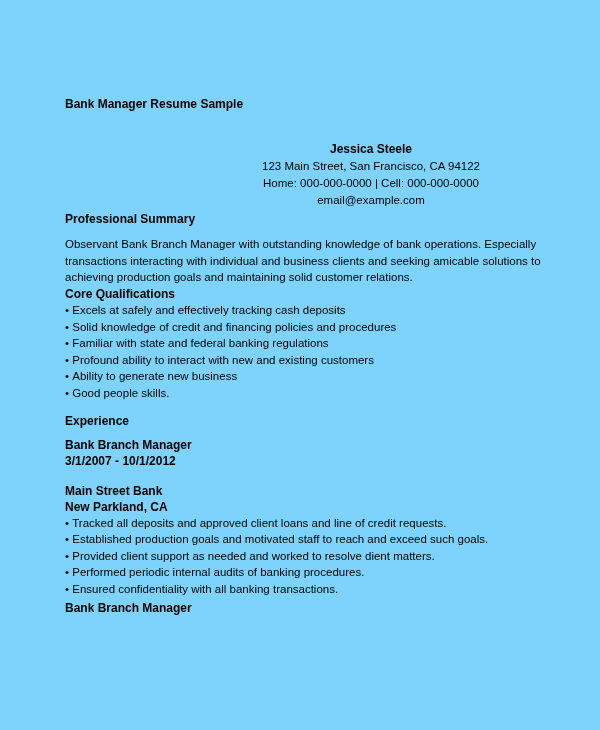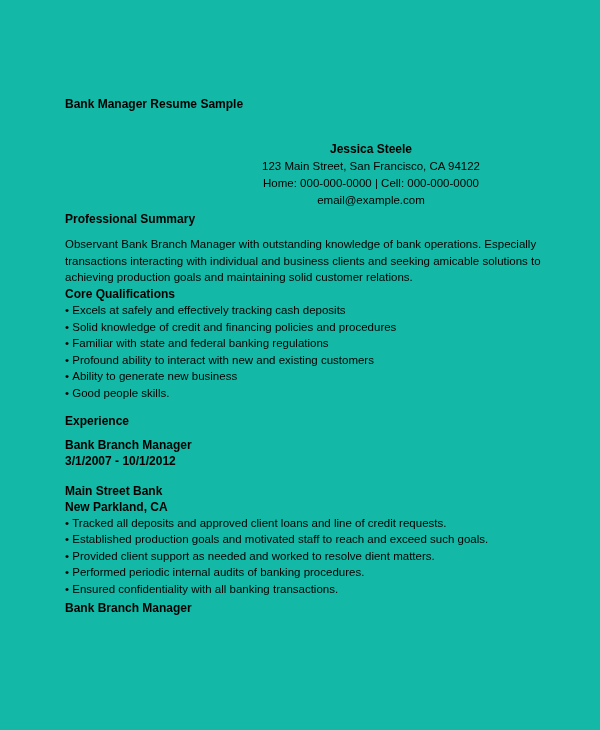--- a/index.html
+++ b/index.html
@@ -4,21 +4,21 @@
 <style>
   html, body {
     margin: 0;
     padding: 0;
     background: #ffffff;
   }
   .page {
     position: relative;
     width: 600px;
     height: 730px;
-    background: #14b8a6;
+    background: #7dd3fc;
     overflow: hidden;
     font-family: "Liberation Sans", sans-serif;
     color: #000000;
   }
   .content {
     margin-left: 65px;
     width: 612px;            
     padding-top: 96px;
     font-size: 11.5px;
     line-height: 16.5px;

